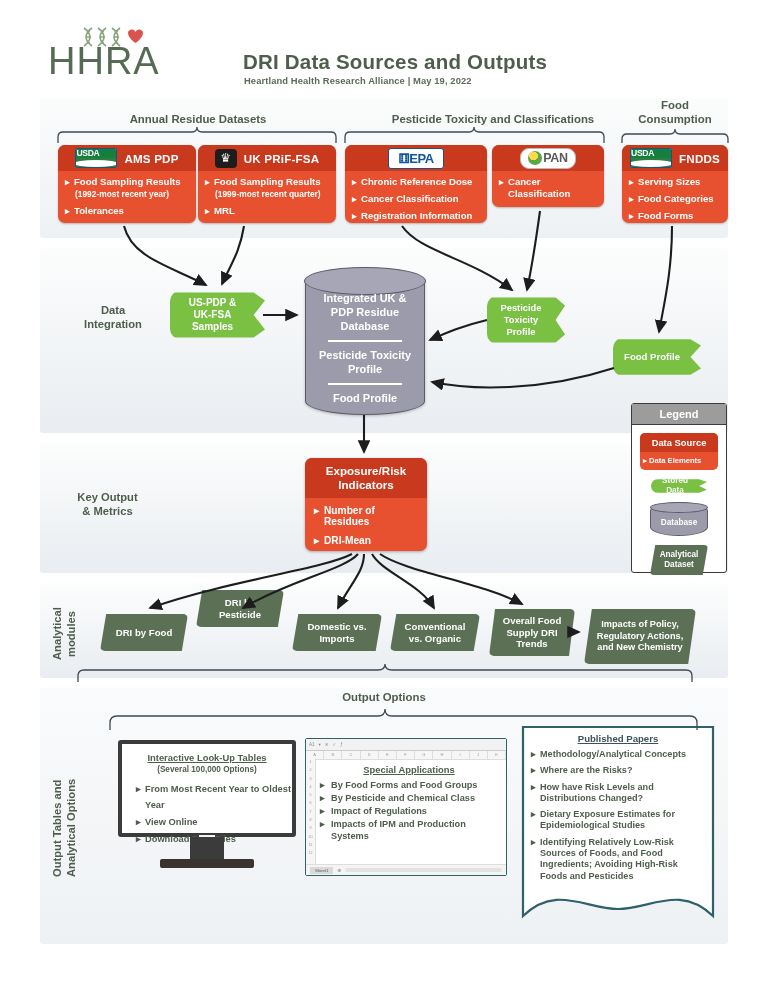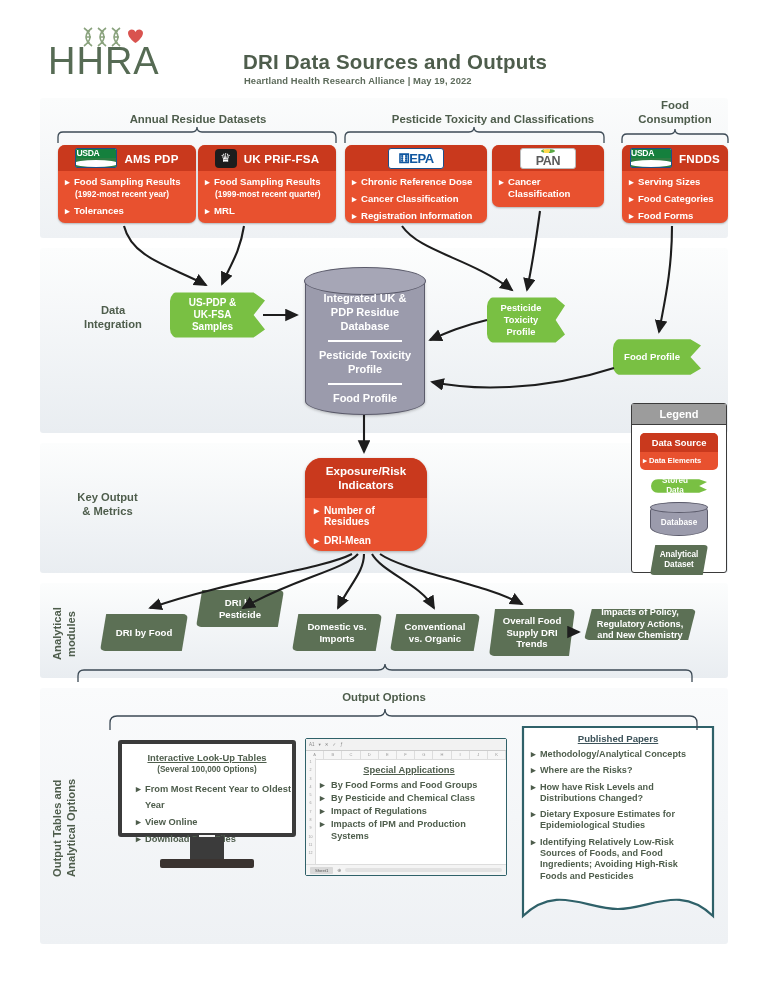--- a/index.html
+++ b/index.html
@@ -30,21 +30,21 @@
   .srcbody .li:last-child{margin-bottom:1px;}
   .srcbody .li::before{content:"\25B8";position:absolute;left:0;top:-.5px;font-size:9px;}
   .srcbody .sub{display:block;font-size:8.4px;font-weight:bold;padding-left:1px;}
 
   .usda{width:40px;height:18px;background:#fff;border-radius:2px;position:relative;overflow:hidden;border:1px solid #1d4f8a;}
   .usda .u1{position:absolute;left:0;top:0;width:40px;height:21px;background:#15803d;color:#fff;font-size:8.6px;font-weight:bold;line-height:9px;letter-spacing:-.3px;}
   .usda .u2{position:absolute;left:0;top:9px;width:40px;height:9px;background:#2f7d43;}
   .usda .u3{position:absolute;left:-2px;top:11px;width:44px;height:7px;background:#fff;border-radius:50%;}
   .crown{width:22px;height:19px;background:#1d1d1d;border-radius:4px;display:flex;align-items:center;justify-content:center;color:#fff;font-size:12px;line-height:12px;}
   .epa{width:54px;height:19px;background:#fff;border:1px solid #1d4f8a;border-radius:3px;display:flex;align-items:center;justify-content:center;color:#1057a0;font-weight:bold;font-size:13px;letter-spacing:-.5px;}
-  .pan{width:54px;height:19px;background:#fff;border:1px solid #bbb;border-radius:3px;display:flex;align-items:center;justify-content:center;gap:1px;flex-direction:column;}
+  .pan{width:54px;height:19px;background:#fff;border:1px solid #bbb;border-radius:9px;display:flex;align-items:center;justify-content:center;gap:1px;}
   .pan .leaf{width:14px;height:14px;border-radius:50%;background:radial-gradient(circle at 40% 35%,#ffd84d 0 35%,#5aa845 36% 100%);}
   .pan .pantxt{color:#5a5a5a;font-weight:bold;font-size:12.5px;letter-spacing:-.4px;}
 
   
   .stored{position:absolute;background:#79c043;color:#fff;font-size:10px;font-weight:bold;text-align:center;display:flex;align-items:center;justify-content:center;line-height:12px;
     border-radius:10px 0 0 10px;
     clip-path:polygon(0% 8%,0% 92%, 3% 97%, 88% 97%, 100% 80%, 88% 50%, 100% 20%, 88% 3%, 3% 3%);
     padding-right:10px;box-sizing:border-box;}
 
   
@@ -256,21 +256,21 @@
         <span class="t"></span>
         <span style="position:relative;top:3px;">Database</span>
       </div>
     <div class="lg-ad" style="white-space:pre-line;">Analytical
 Dataset</div>
   </div>
 
   <div class="sidelabel" style="left:45px;top:490px;width:125px;white-space:pre-line;">Key Output
 &amp; Metrics</div>
 
-  <div id="outbox" style="left:305px;top:458px;width:122px;height:93px;border-radius:17px;">
+  <div id="outbox" style="left:305px;top:458px;width:122px;height:93px;">
     <div class="h" style="white-space:pre-line;">Exposure/Risk
 Indicators</div>
     <div class="b">
       <div class="li">Number of Residues</div>
       <div class="li">DRI-Mean</div>
 
     </div>
   </div>
 
   <div class="sidelabel vlabel" style="left:50px;top:595px;width:20px;height:78px;white-space:pre-line;">Analytical
@@ -279,21 +279,21 @@
   <div class="mod" style="left:100px;top:614px;width:88px;height:37px;white-space:pre-line;">DRI by Food</div>
   <div class="mod" style="left:196px;top:590px;width:88px;height:37px;white-space:pre-line;">DRI by
 Pesticide</div>
   <div class="mod" style="left:292px;top:614px;width:90px;height:37px;white-space:pre-line;">Domestic vs.
 Imports</div>
   <div class="mod" style="left:489px;top:609px;width:86px;height:47px;white-space:pre-line;">Overall Food
 Supply DRI
 Trends</div>
   <div class="mod" style="left:390px;top:614px;width:90px;height:37px;white-space:pre-line;">Conventional
 vs. Organic</div>
-  <div class="mod" style="left:584px;top:609px;width:112px;height:31px;white-space:pre-line;font-size:9.2px;">Impacts of Policy,
+  <div class="mod" style="left:584px;top:609px;width:112px;height:55px;white-space:pre-line;font-size:9.2px;">Impacts of Policy,
 Regulatory Actions,
 and New Chemistry</div>
 
   <div class="grouplabel" style="left:284px;top:690px;width:200px;font-size:11.4px;">Output Options</div>
   <div class="sidelabel vlabel" style="left:50px;top:748px;width:20px;height:160px;white-space:pre-line;">Output Tables and
 Analytical Options</div>
 
   <div id="monitor" style="left:118px;top:740px;width:178px;height:130px;">
     <div class="screen">
       <div class="mtitle">Interactive Look-Up Tables</div>

